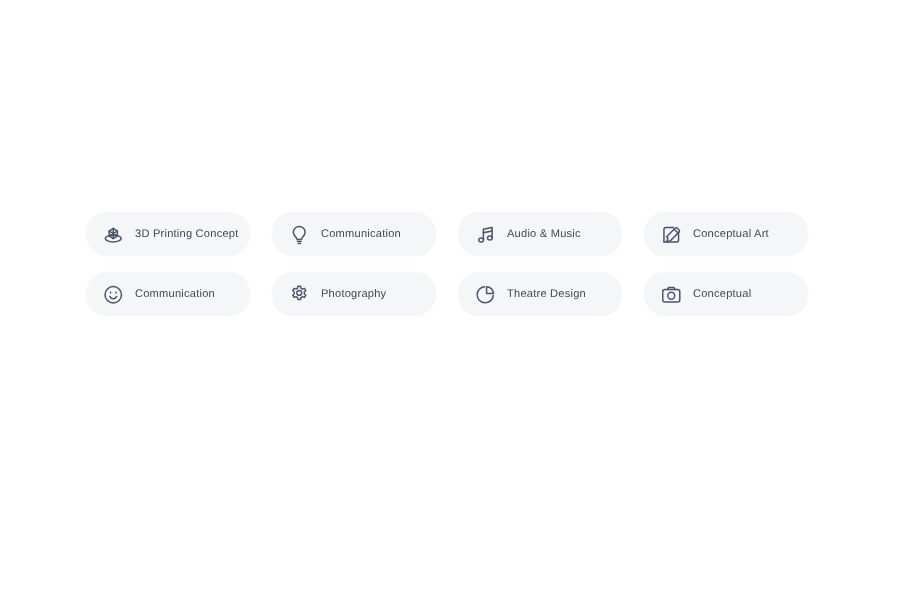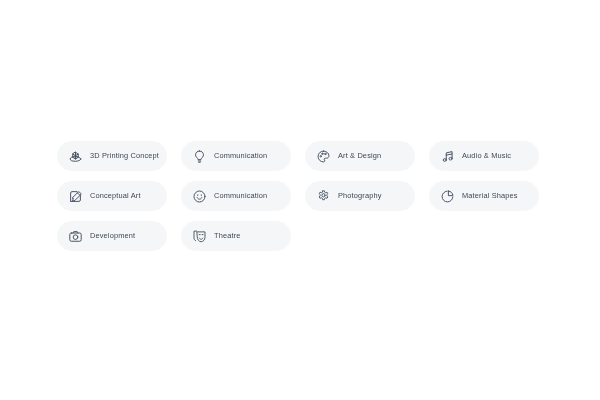--- a/index.html
+++ b/index.html
@@ -87,31 +87,20 @@
       <span class="chip-icon">
         <svg viewBox="0 0 24 24" fill="none" stroke="currentColor" stroke-width="1.6" stroke-linecap="round" stroke-linejoin="round">
           <path d="M12 3.2 C8.3 3.2 5.7 6 5.7 9.3 C5.7 11.9 7.4 13.5 8.7 14.9 C9.4 15.6 9.6 16.2 9.6 17 L14.4 17 C14.4 16.2 14.6 15.6 15.3 14.9 C16.6 13.5 18.3 11.9 18.3 9.3 C18.3 6 15.7 3.2 12 3.2 Z"></path>
           <path d="M10 19.2 L14 19.2"></path>
           <path d="M10.9 21.2 L13.1 21.2"></path>
         </svg>
       </span>
       <span class="chip-label">Communication</span>
     </div>
 
-    <div class="chip">
-      <span class="chip-icon">
-        <svg viewBox="0 0 24 24" fill="none" stroke="currentColor" stroke-width="1.6" stroke-linecap="round" stroke-linejoin="round">
-          <path d="M12 3.3 C7.2 3.3 3.3 7.2 3.3 12 C3.3 16.8 7.2 20.7 12 20.7 C13.2 20.7 14 19.9 14 18.9 C14 18.4 13.8 18 13.5 17.7 C13.2 17.4 13 17 13 16.5 C13 15.5 13.8 14.7 14.8 14.7 L16.9 14.7 C19 14.7 20.7 13 20.7 10.9 C20.7 6.7 16.8 3.3 12 3.3 Z"></path>
-          <circle cx="7.6" cy="11.6" r="1.15"></circle>
-          <circle cx="10.2" cy="7.6" r="1.15"></circle>
-          <circle cx="14.9" cy="7.9" r="1.15"></circle>
-        </svg>
-      </span>
-      <span class="chip-label">Art &amp; Design</span>
-    </div>
 
     <div class="chip">
       <span class="chip-icon">
         <svg viewBox="0 0 24 24" fill="none" stroke="currentColor" stroke-width="1.6" stroke-linecap="round" stroke-linejoin="round">
           <path d="M10 17.3 L10 6.2 L19.3 4.2 L19.3 15.2"></path>
           <path d="M10 9.9 L19.3 7.9"></path>
           <ellipse cx="7.6" cy="17.6" rx="2.5" ry="2.1"></ellipse>
           <ellipse cx="16.9" cy="15.5" rx="2.5" ry="2.1"></ellipse>
         </svg>
       </span>
@@ -153,42 +142,30 @@
     </div>
 
 
     <div class="chip">
       <span class="chip-icon">
         <svg viewBox="0 0 24 24" fill="none" stroke="currentColor" stroke-width="1.6" stroke-linecap="round" stroke-linejoin="round">
           <path d="M11.3 3.4 C6.9 3.8 3.4 7.5 3.4 12 C3.4 16.8 7.2 20.6 12 20.6 C16.5 20.6 20.2 17.1 20.6 12.7"></path>
           <path d="M13.4 3.4 L13.4 10.6 L20.6 10.6 C20.6 6.7 17.4 3.5 13.4 3.4 Z"></path>
         </svg>
       </span>
-      <span class="chip-label">Material Shapes</span>
+      <span class="chip-label">Theatre Design</span>
     </div>
 
     <div class="chip">
       <span class="chip-icon">
         <svg viewBox="0 0 24 24" fill="none" stroke="currentColor" stroke-width="1.6" stroke-linecap="round" stroke-linejoin="round">
           <rect x="2.9" y="6.4" width="18.2" height="13.2" rx="2.4"></rect>
           <circle cx="12" cy="13" r="3.7"></circle>
           <path d="M7.9 6.4 L9.2 4.2 L14.8 4.2 L16.1 6.4"></path>
         </svg>
       </span>
-      <span class="chip-label">Development</span>
+      <span class="chip-label">Conceptual</span>
     </div>
 
 
-    <div class="chip">
-      <span class="chip-icon">
-        <svg viewBox="0 0 24 24" fill="none" stroke="currentColor" stroke-width="1.5" stroke-linecap="round" stroke-linejoin="round">
-          <path d="M7.4 3.4 L3.2 3.4 L3.2 14.4 C3.2 16.4 4.3 18 5.8 18.8"></path>
-          <path d="M8.4 4.6 L20.8 4.6 L20.8 13.2 C20.8 17.1 18 20.3 14.6 20.3 C11.2 20.3 8.4 17.1 8.4 13.2 Z"></path>
-          <path d="M11.4 9 L13.1 9"></path>
-          <path d="M16.1 9 L17.8 9"></path>
-          <path d="M11.8 14.6 C12.6 15.8 13.5 16.4 14.6 16.4 C15.7 16.4 16.6 15.8 17.4 14.6"></path>
-        </svg>
-      </span>
-      <span class="chip-label">Theatre</span>
-    </div>
 
   </div>
 </div>
 
 </body></html>

